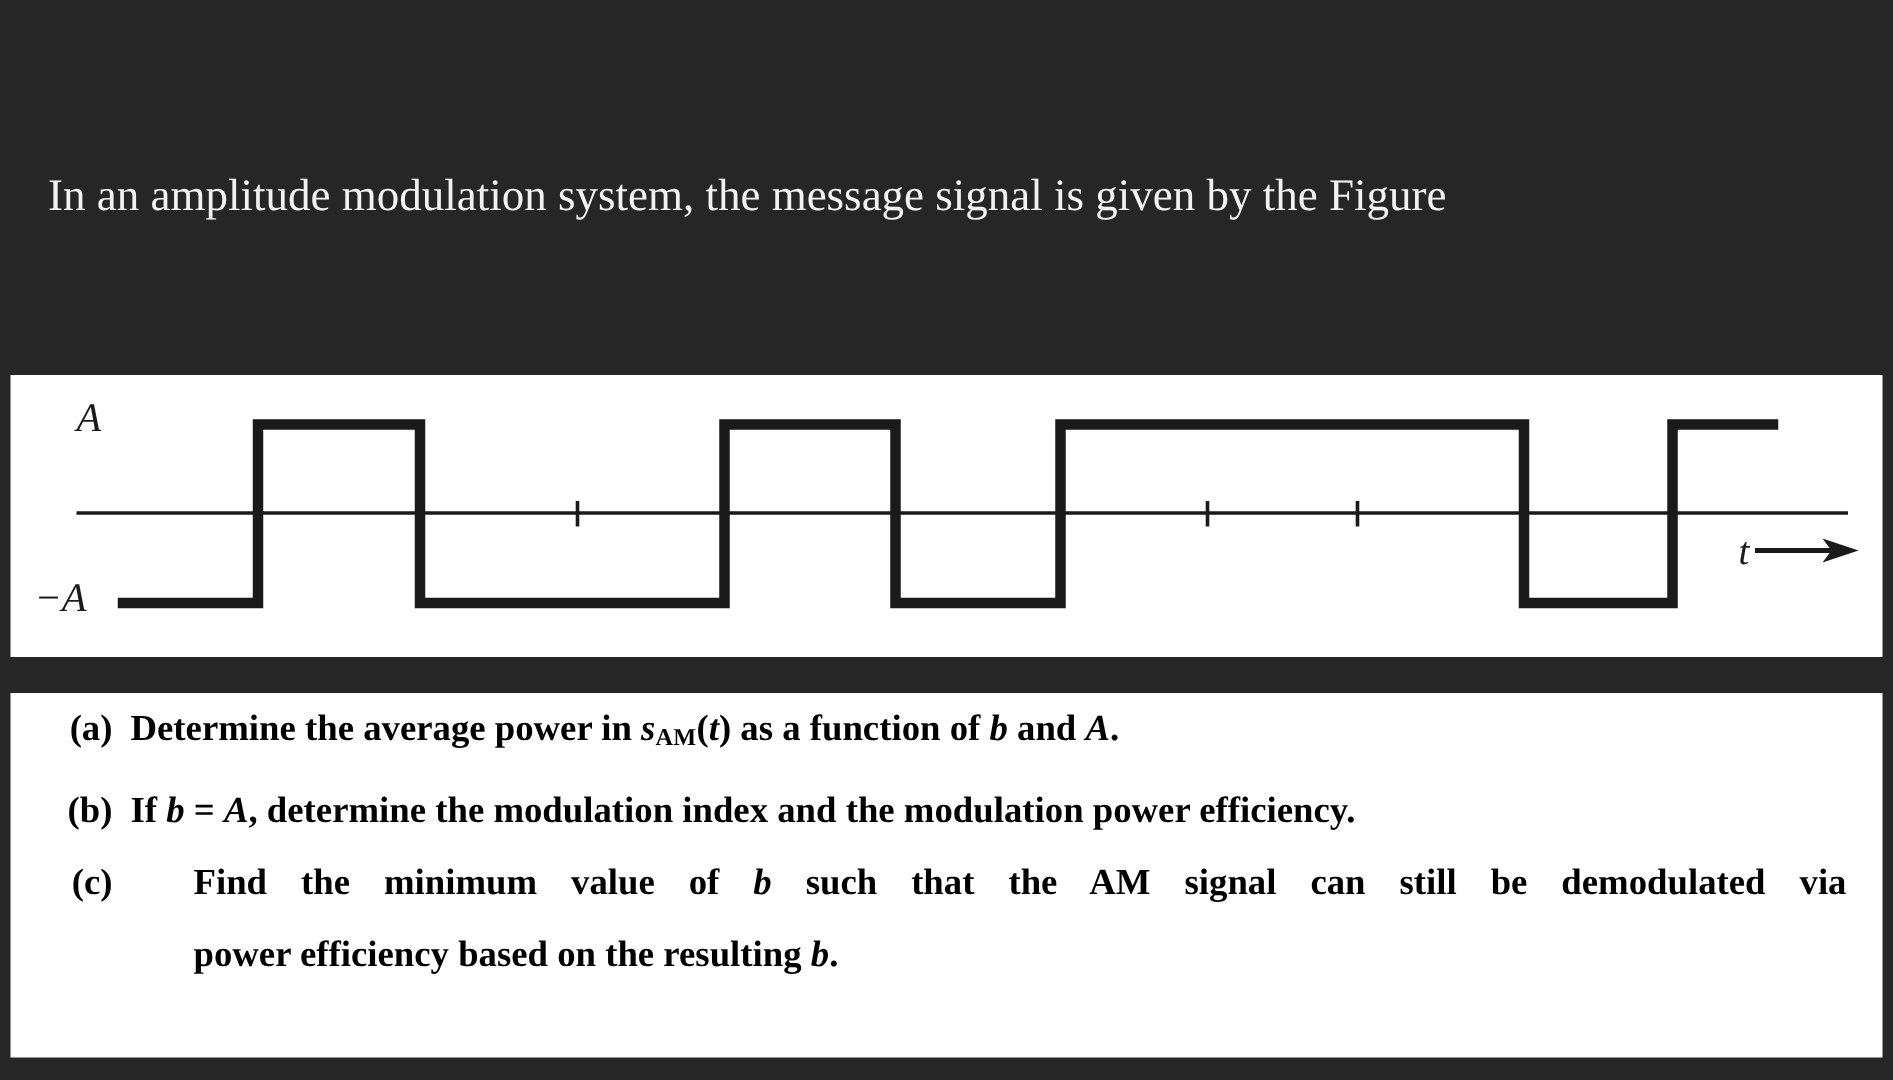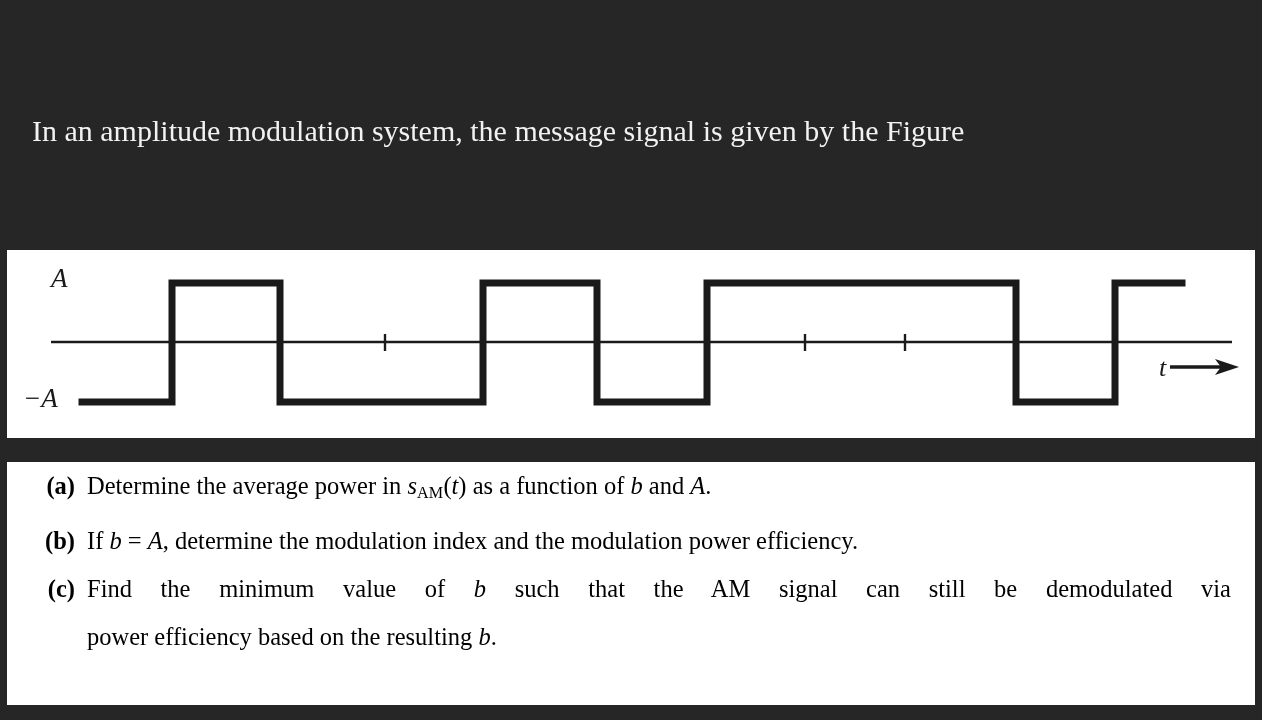--- a/index.html
+++ b/index.html
@@ -106,26 +106,27 @@
     font-size: 24.5px;
     line-height: 48px;
   }
   .q-label {
     flex: 0 0 auto;
     width: 54px;
     font-weight: bold;
     text-align: right;
     padding-right: 12px;
   }
-  .q-body { flex: 1 1 auto; }
+  .q-body { flex: 1 1 auto; font-weight: bold; }
   .q-body.justify { text-align: justify; }
   .q-body.justify > .jline {
     display: block;
     text-align: justify;
     text-align-last: justify;
+    margin-left: 42px;
   }
   .q-body.justify > .jline.last {
     text-align-last: left;
   }
   i.m { font-style: italic; }
   .sub {
     font-size: 0.66em;
     vertical-align: -0.22em;
     font-style: normal;
     letter-spacing: 0.2px;

